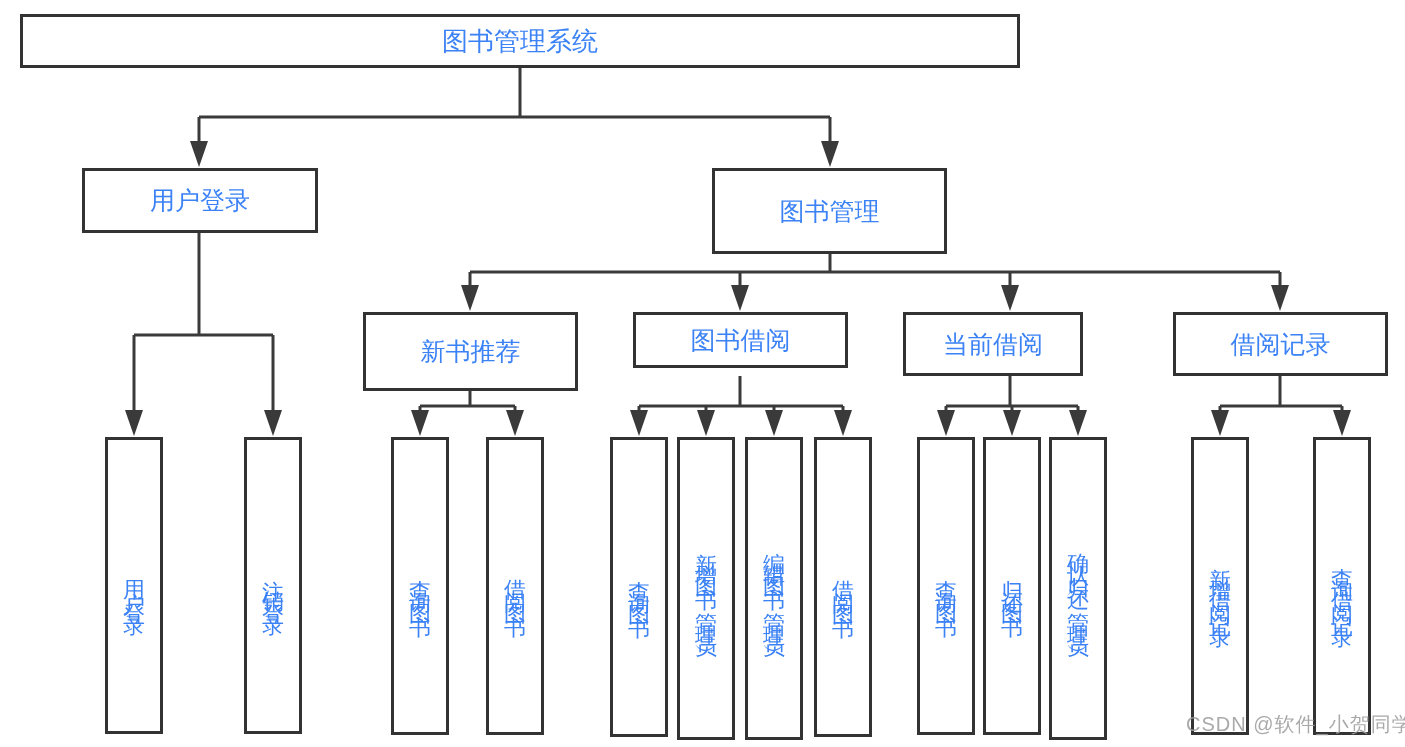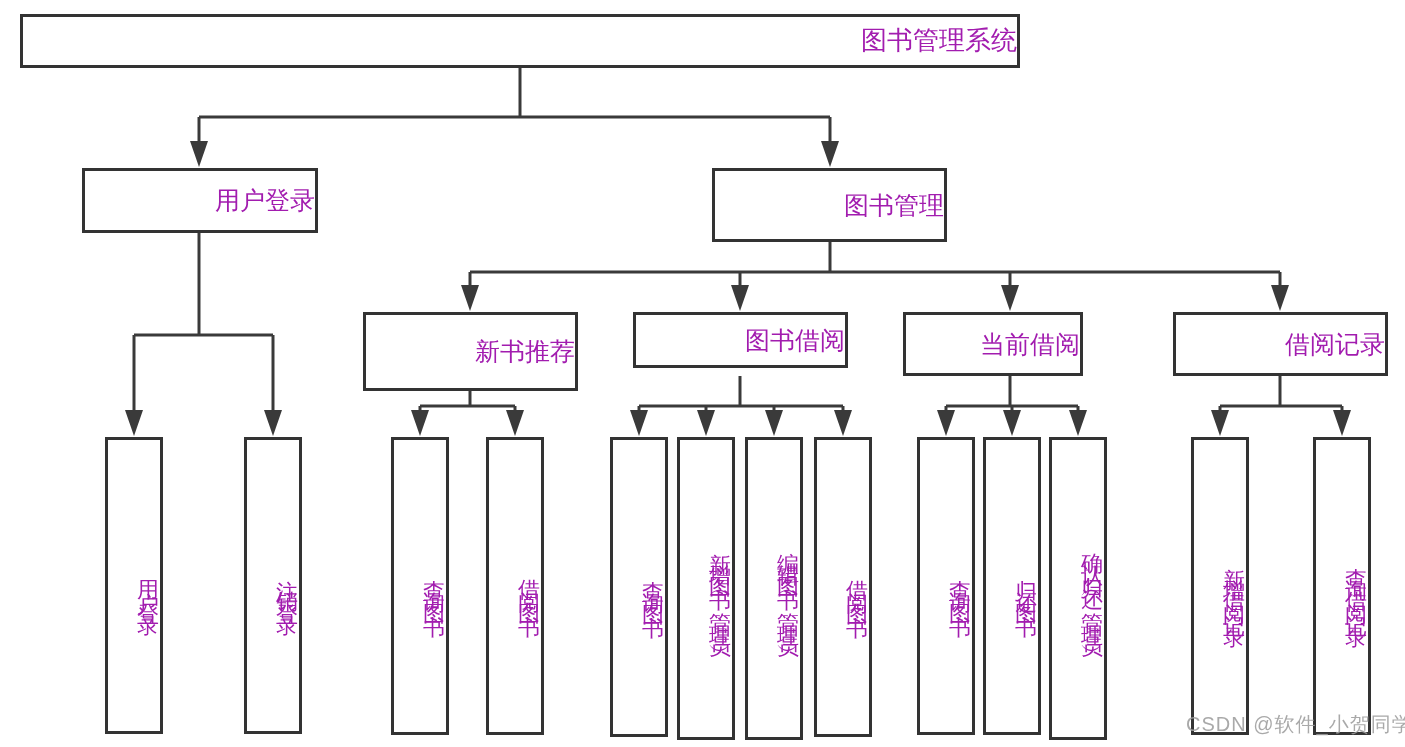--- a/index.html
+++ b/index.html
@@ -21,23 +21,22 @@
     width: 1405px;
     height: 747px;
   }
   .node {
     position: absolute;
     box-sizing: border-box;
     background: #ffffff;
     border: 3px solid #333333;
     display: flex;
     align-items: center;
-    justify-content: flex-end;
-    color: #a21caf;
-    font-family: Liberation Serif, serif;
+    justify-content: center;
+    color: #3b82f6;
   }
   .node .lbl {
     white-space: nowrap;
     line-height: 1;
   }
   .node.h .lbl {
     font-size: 25px;
   }
   .node.root .lbl {
     font-size: 26px;
@@ -119,21 +118,21 @@
       <polyline points="1342,406 1342,418" fill="none" stroke="#3a3a3a" stroke-width="3"></polyline>
       <polygon points="1342,436 1333,410 1351,410" fill="#3a3a3a"></polygon>
     </svg>
   <div id="nodes-layer">
       <div class="node h root" style="left: 20px; top: 14px; width: 1000px; height: 54px; border-color: rgb(51, 51, 51);">
         <span class="lbl">图书管理系统</span>
       </div>
       <div class="node h" style="left: 82px; top: 168px; width: 236px; height: 65px; border-color: rgb(51, 51, 51);">
         <span class="lbl">用户登录</span>
       </div>
-      <div class="node h" style="left: 712px; top: 168px; width: 235px; height: 74px; border-color: rgb(51, 51, 51);">
+      <div class="node h" style="left: 712px; top: 168px; width: 235px; height: 86px; border-color: rgb(51, 51, 51);">
         <span class="lbl">图书管理</span>
       </div>
       <div class="node h" style="left: 363px; top: 312px; width: 215px; height: 79px; border-color: rgb(51, 51, 51);">
         <span class="lbl">新书推荐</span>
       </div>
       <div class="node h" style="left: 633px; top: 312px; width: 215px; height: 56px; border-color: rgb(51, 51, 51);">
         <span class="lbl">图书借阅</span>
       </div>
       <div class="node h" style="left: 903px; top: 312px; width: 180px; height: 64px; border-color: rgb(51, 51, 51);">
         <span class="lbl">当前借阅</span>

